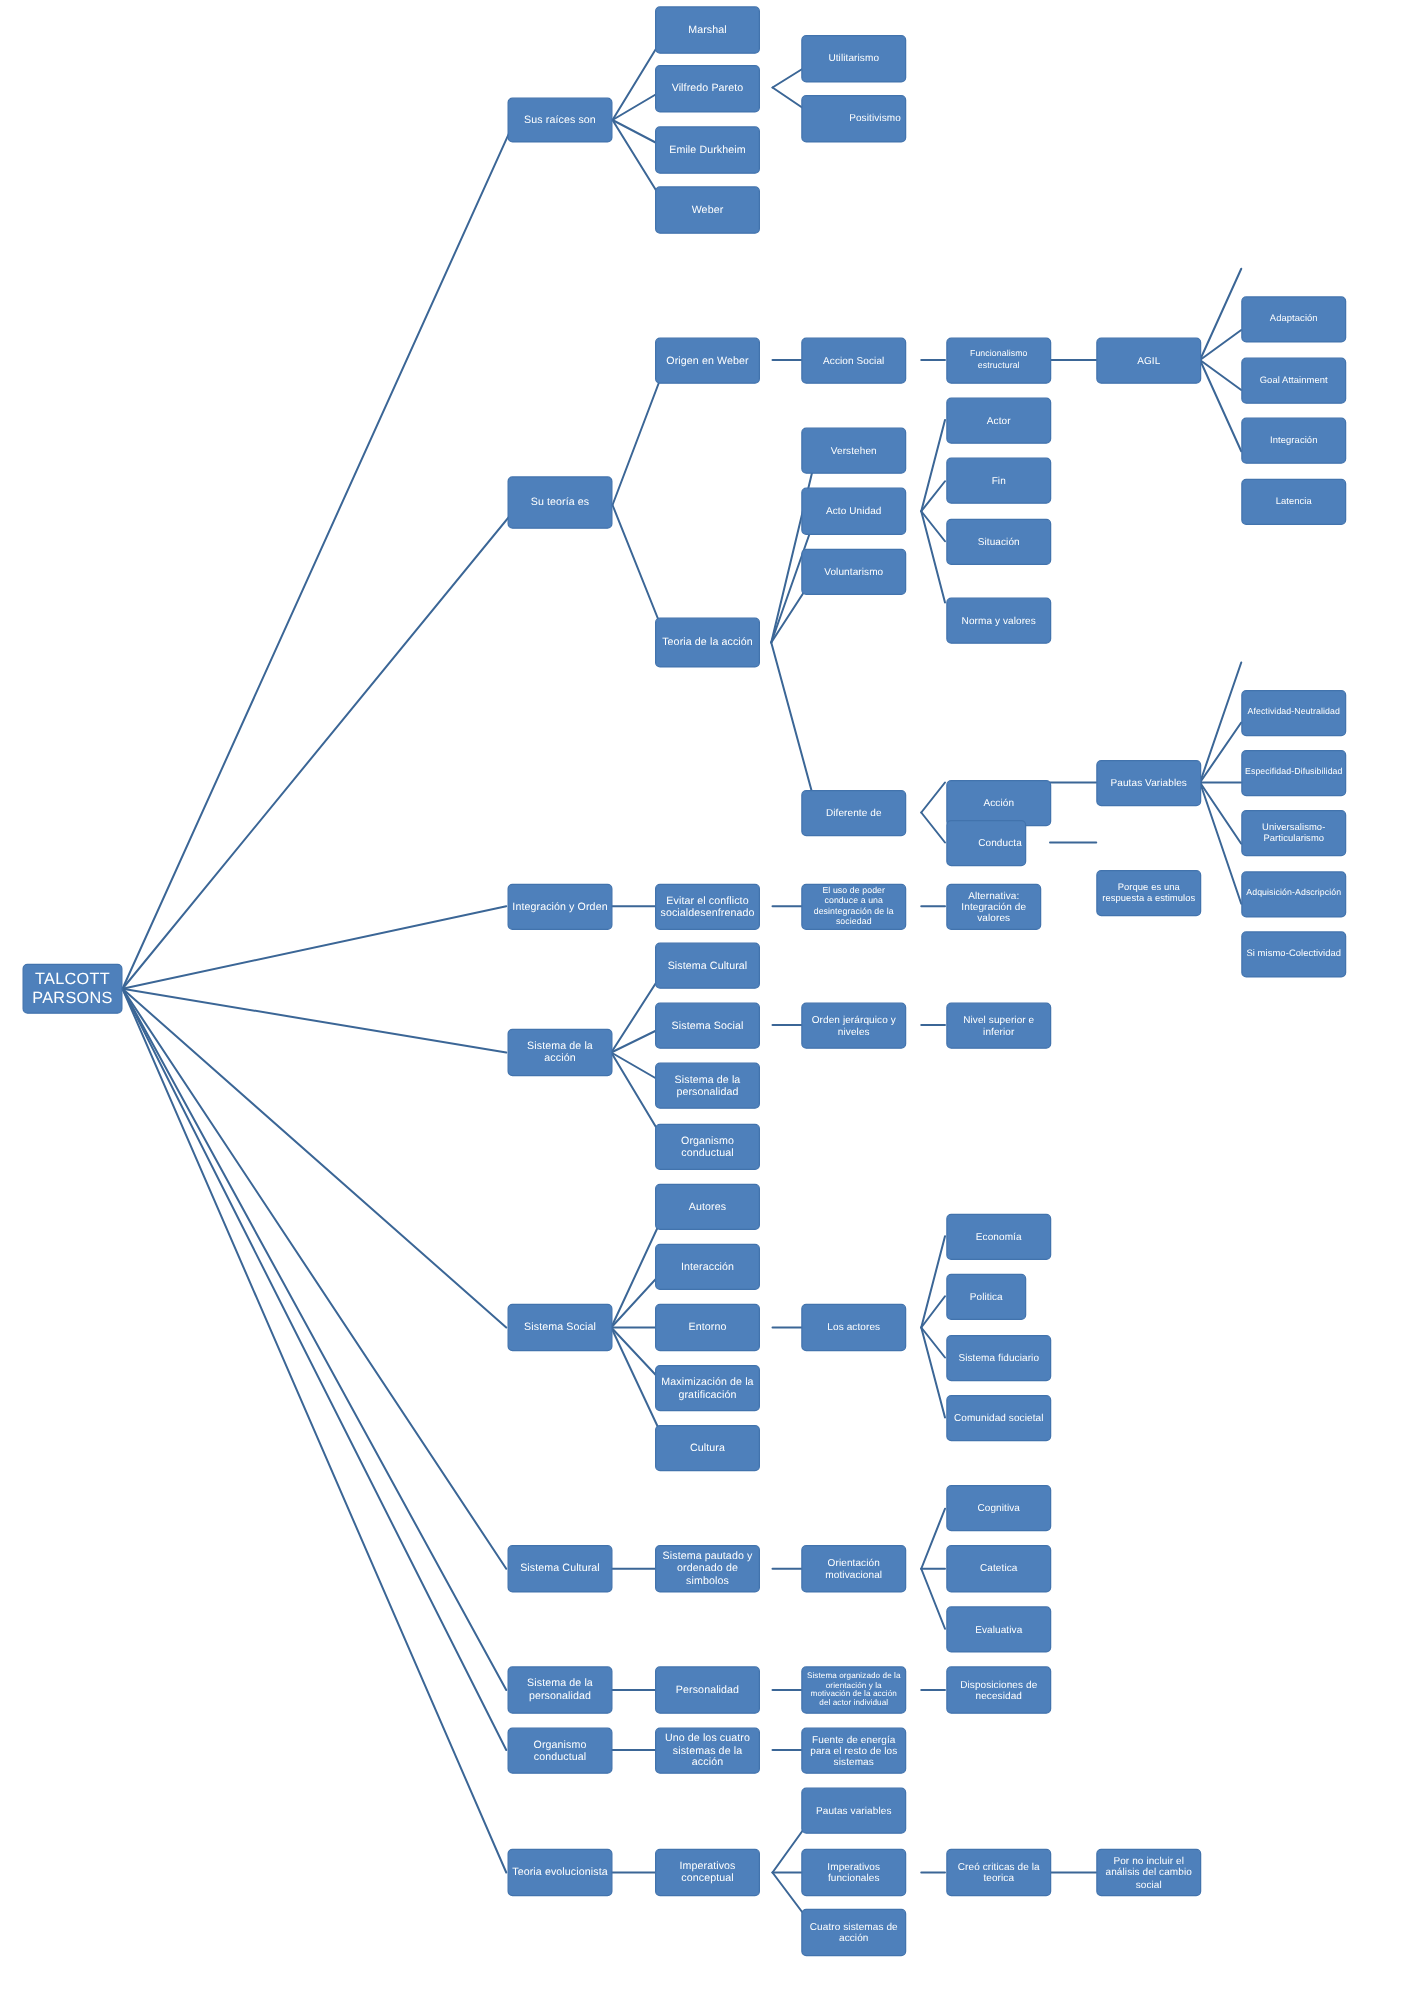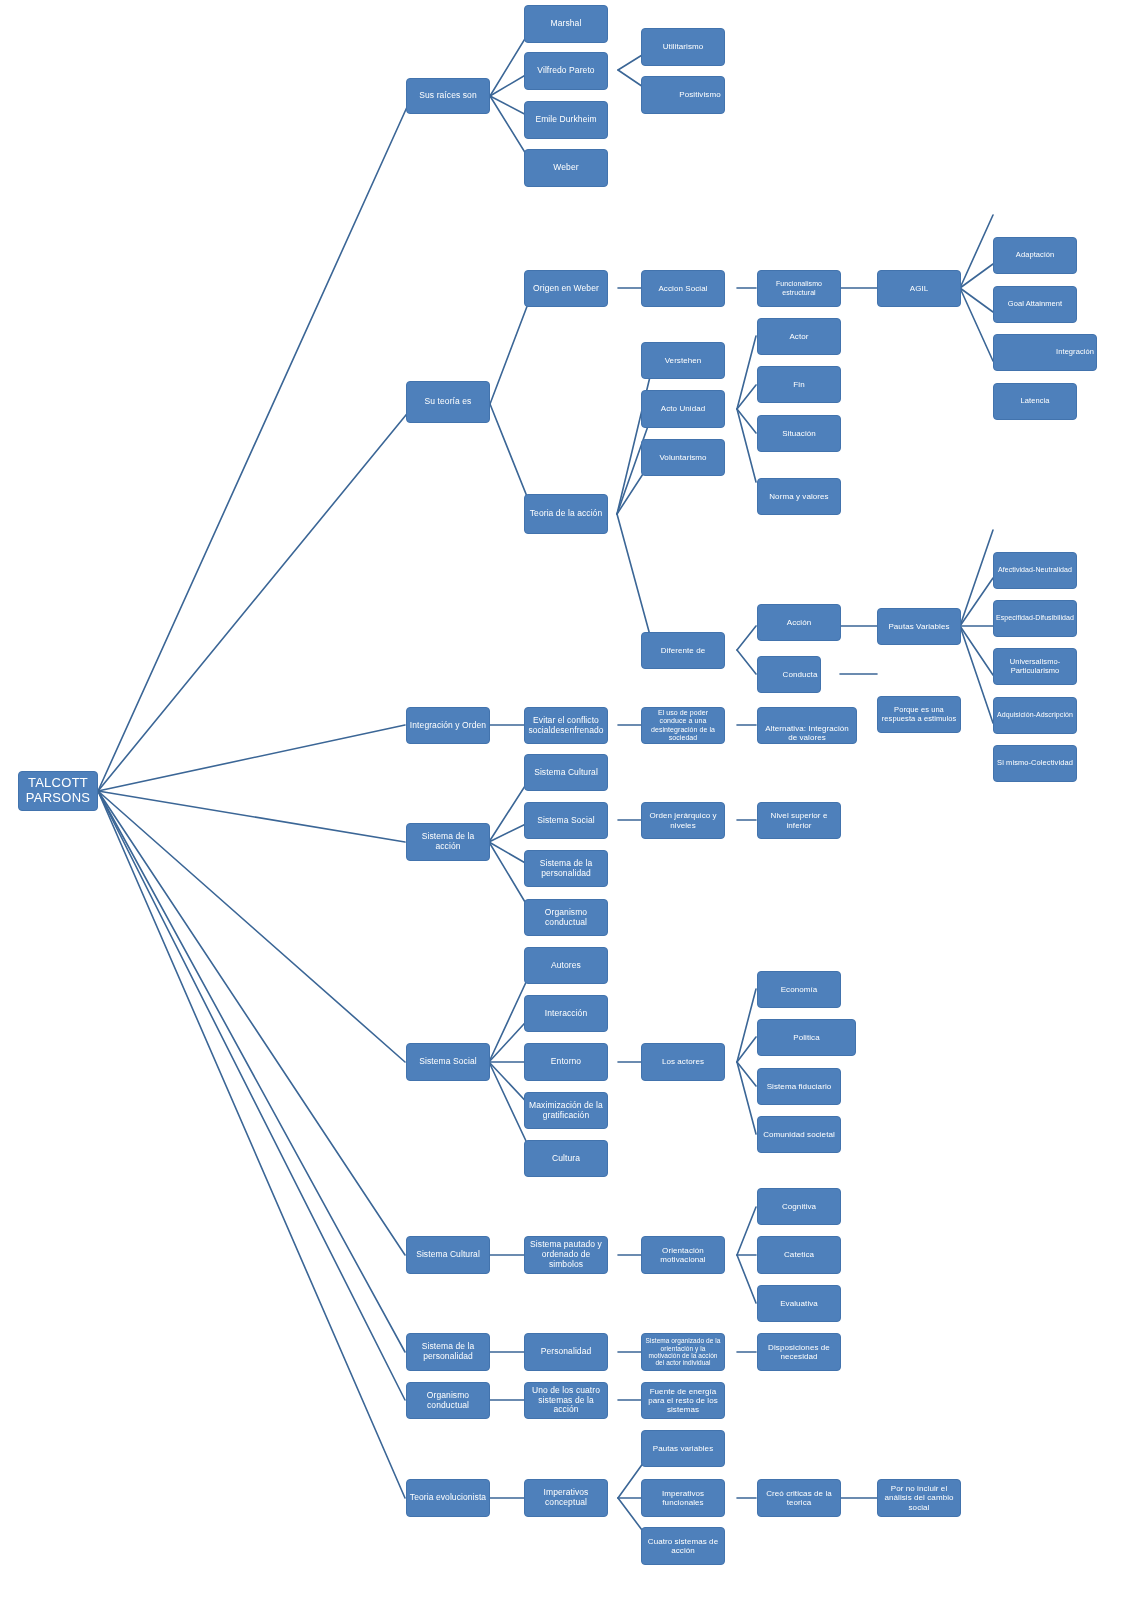--- a/index.html
+++ b/index.html
@@ -197,21 +197,21 @@
   </div>
   <div class="node lvl4" style="left:877px; top:270px; width:84px; height:37px;">
     <span>AGIL</span>
   </div>
   <div class="node lvl5" style="left:993px; top:197px; width:84px; height:37px;">
     <span>Adaptación</span>
   </div>
   <div class="node lvl5" style="left:993px; top:246px; width:84px; height:37px;">
     <span>Goal Attainment</span>
   </div>
-  <div class="node lvl5" style="left:993px; top:294px; width:104px; height:37px;text-align:right;">
+  <div class="node lvl5" style="left:993px; top:294px; width:84px; height:37px;">
     <span>Integración</span>
   </div>
   <div class="node lvl5" style="left:993px; top:343px; width:84px; height:37px;">
     <span>Latencia</span>
   </div>
 
   <div class="node lvl2" style="left:524px; top:494px; width:84px; height:40px;">
     <span>Teoria de la acción</span>
   </div>
   <div class="node lvl3" style="left:641px; top:342px; width:84px; height:37px;">
@@ -232,21 +232,21 @@
   <div class="node lvl4" style="left:757px; top:415px; width:84px; height:37px;">
     <span>Situación</span>
   </div>
   <div class="node lvl4" style="left:757px; top:463px; width:84px; height:37px;margin-top:15px;">
     <span>Norma y valores</span>
   </div>
 
   <div class="node lvl3" style="left:641px; top:632px; width:84px; height:37px;">
     <span>Diferente de</span>
   </div>
-  <div class="node lvl4" style="left:757px; top:604px; width:84px; height:37px;align-items:center;">
+  <div class="node lvl4" style="left:757px; top:624px; width:84px; height:37px;align-items:center;">
     <span>Acción</span>
   </div>
   <div class="node lvl4" style="left:757px; top:656px; width:64px; height:37px;padding-left:24px;">
     <span>Conducta</span>
   </div>
   <div class="node lvl4" style="left:877px; top:608px; width:84px; height:37px;">
     <span>Pautas Variables</span>
   </div>
   <div class="node lvl5" style="left:877px; top:656px; width:84px; height:37px;">
     <span>Porque es una respuesta a estimulos</span>
@@ -269,21 +269,21 @@
 
   <div class="node lvl1" style="left:406px; top:707px; width:84px; height:37px;">
     <span>Integración y Orden</span>
   </div>
   <div class="node lvl2" style="left:524px; top:707px; width:84px; height:37px;">
     <span>Evitar el conflicto socialdesenfrenado</span>
   </div>
   <div class="node lvl3" style="left:641px; top:707px; width:84px; height:37px; font-size:7px;">
     <span>El uso de poder conduce a una desintegración de la sociedad</span>
   </div>
-  <div class="node lvl4" style="left:757px; top:707px; width:100px; height:37px;align-items:flex-end;">
+  <div class="node lvl4" style="left:757px; top:707px; width:76px; height:37px;">
     <span>Alternativa: Integración de valores</span>
   </div>
 
   <div class="node lvl1" style="left:406px; top:823px; width:84px; height:38px;">
     <span>Sistema de la acción</span>
   </div>
   <div class="node lvl2" style="left:524px; top:754px; width:84px; height:37px;">
     <span>Sistema Cultural</span>
   </div>
   <div class="node lvl2" style="left:524px; top:802px; width:84px; height:37px;">
@@ -319,21 +319,21 @@
   </div>
   <div class="node lvl2" style="left:524px; top:1140px; width:84px; height:37px;">
     <span>Cultura</span>
   </div>
   <div class="node lvl3" style="left:641px; top:1043px; width:84px; height:38px;">
     <span>Los actores</span>
   </div>
   <div class="node lvl4" style="left:757px; top:971px; width:84px; height:37px;">
     <span>Economía</span>
   </div>
-  <div class="node lvl4" style="left:757px; top:1019px; width:99px; height:37px;">
+  <div class="node lvl4" style="left:757px; top:1019px; width:64px; height:37px;">
     <span>Politica</span>
   </div>
   <div class="node lvl4" style="left:757px; top:1068px; width:84px; height:37px;">
     <span>Sistema fiduciario</span>
   </div>
   <div class="node lvl4" style="left:757px; top:1116px; width:84px; height:37px;">
     <span>Comunidad societal</span>
   </div>
 
   <div class="node lvl1" style="left:406px; top:1236px; width:84px; height:38px;">

